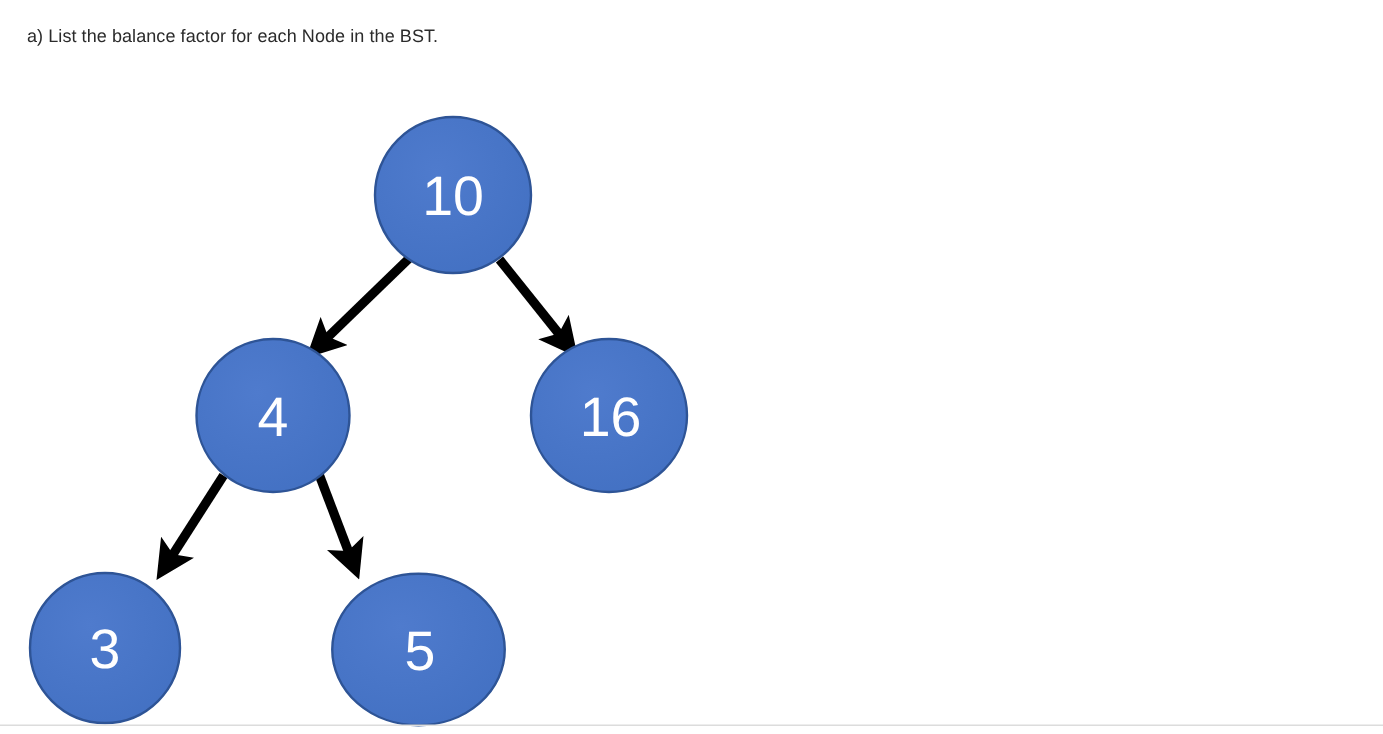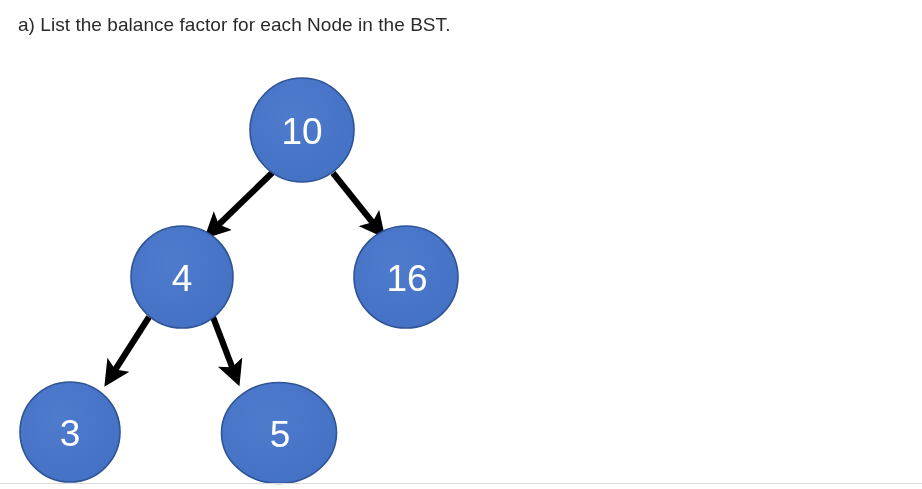--- a/index.html
+++ b/index.html
@@ -27,21 +27,21 @@
   }
 
   
   .question-block {
     position: absolute;
     left: 18px;
     top: 8px;
     width: 860px;
   }
   .question-line {
-    font-size: 19px;
+    font-size: 12px;
     line-height: 33px;
     color: #2b2b2b;
     letter-spacing: 0.05px;
     white-space: nowrap;
   }
 
   
   #tree-diagram {
     position: absolute;
     left: 0;

